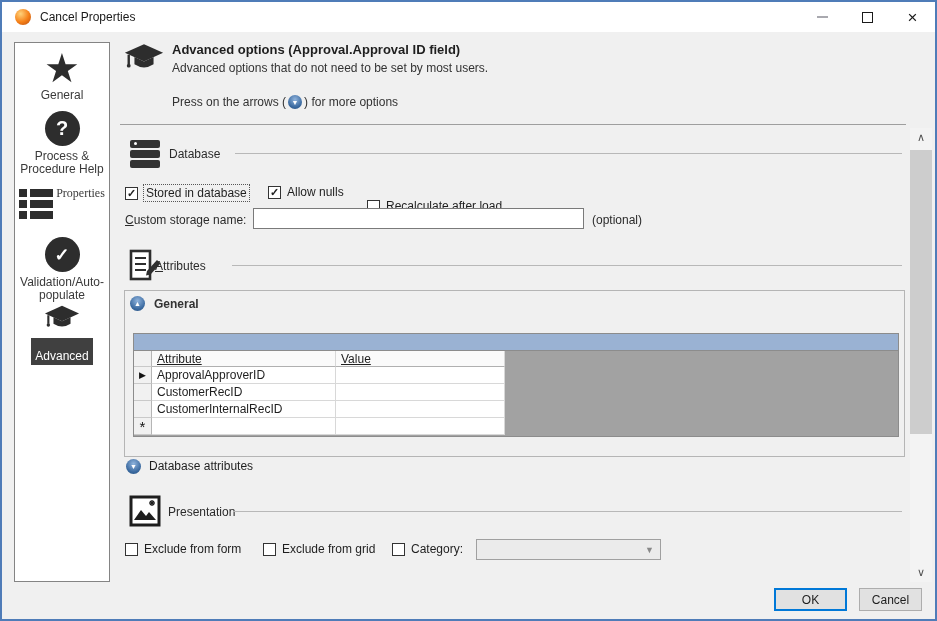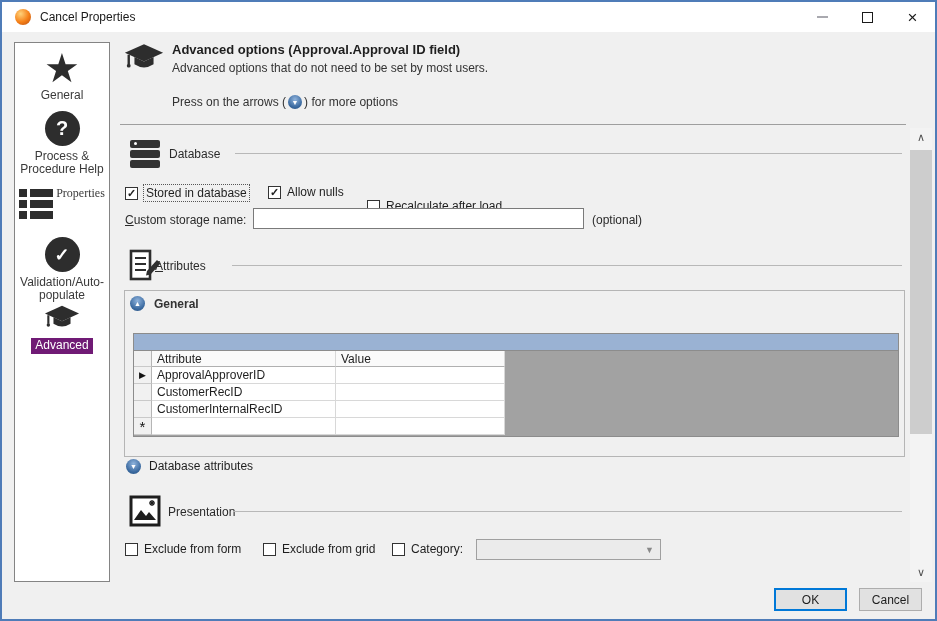--- a/index.html
+++ b/index.html
@@ -17,21 +17,21 @@
   .tb-btns { position:absolute; right:0; top:0; height:30px; display:flex; }
   .tb-btn { width:45px; height:30px; display:flex; align-items:center; justify-content:center; }
   .min-glyph { width:11px; height:2px; background:#a9a9af; }
   .max-glyph { width:11px; height:11px; border:1.5px solid #1a1a1a; background:#fff; }
   .close-glyph { font-size:17px; color:#1a1a1a; line-height:1; }
   
   .sidebar { position:absolute; left:12px; top:40px; width:96px; height:540px;
     background:#fff; border:1px solid #848484; }
   .nav-item { position:absolute; left:0; width:94px; text-align:center; font-size:12px; color:#3a3a3a; }
   .nav-item .nav-label { display:inline-block; margin-top:4px; line-height:1.1; }
-  .nav-label.active { background:#701a75; color:#fff; padding:1px 4px 2px; }
+  .nav-label.active { background:#404040; color:#fff; padding:12px 4px 2px; }
   .star-icon { font-size:40px; line-height:34px; color:#2d2d2d; }
   .circle-icon { width:35px; height:35px; border-radius:50%; background:#2d2d2d; color:#fff;
     display:flex; align-items:center; justify-content:center; font-weight:bold; font-size:20px; margin:0 auto; }
   .list-icon { display:inline-flex; flex-direction:column; gap:3px; }
   .list-row { display:flex; gap:3px; }
   .list-sq { width:8px; height:8px; background:#2d2d2d; }
   .list-bar { width:23px; height:8px; background:#2d2d2d; }
   .cap-svg { display:block; margin:0 auto; }
   
   .hdr-cap { position:absolute; left:121px; top:41px; }
@@ -61,21 +61,21 @@
   .gen-panel { position:absolute; left:122px; top:288px; width:781px; height:167px;
     border:1px solid #b5b5b5; background:#f0f0f0; }
   .gen-head { position:absolute; left:5px; top:5px; display:flex; align-items:center; gap:9px; }
   .gen-title { font-size:12px; font-weight:bold; color:#333; }
   .grid { position:absolute; left:8px; top:42px; width:766px; height:104px; border:1px solid #8c8c8c; background:#a2a2a2; }
   .grid-band { height:17px; background:#9ab2d3; border-bottom:1px solid #8c8c8c; }
   .g-row { display:flex; height:17px; }
   .g-row.g-head { height:16px; }
   .g-sel { width:18px; background:#f1f1f1; border-right:1px solid #b5b5b5; border-bottom:1px solid #c9c9c9;
     display:flex; align-items:center; justify-content:center; font-size:9px; color:#111; }
-  .g-head .g-cell { background:#fafafa; border-bottom:1px solid #b0b0b0; }
+  .g-head .g-cell { background:#fafafa; border-bottom:1px solid #b0b0b0;text-decoration:underline; }
   .g-cell { font-size:12px; color:#1e1e1e; padding:1px 5px; background:#fff;
     border-right:1px solid #d8d8d8; border-bottom:1px solid #d8d8d8; overflow:hidden; white-space:nowrap; }
   .c-attr { width:184px; }
   .c-val { width:169px; }
   .g-new .g-sel { font-size:15px; }
   .dba-row { position:absolute; left:124px; top:457px; display:flex; align-items:flex-start; gap:8px; font-size:12px; color:#1e1e1e; }
   
   .pic-icon { position:absolute; left:127px; top:493px; }
   .combo { position:absolute; left:474px; top:537px; width:185px; height:21px; background:#ebebeb;
     border:1px solid #a0a0a0; display:flex; align-items:center; justify-content:flex-end;

